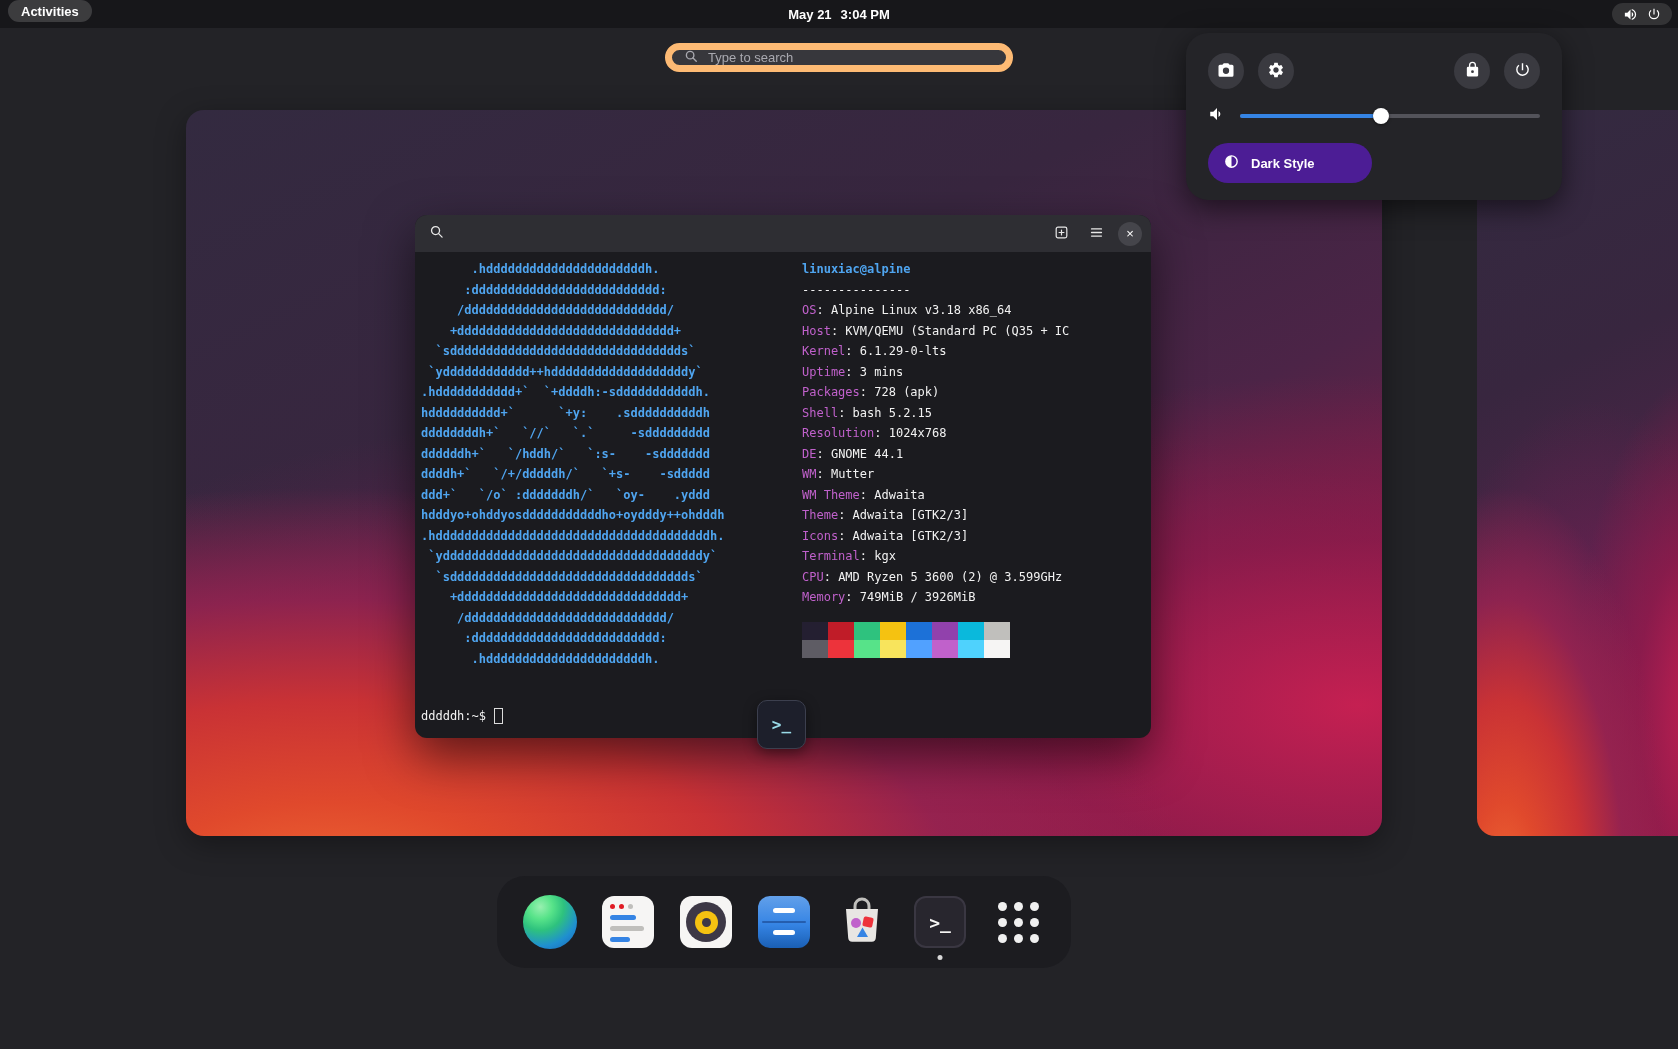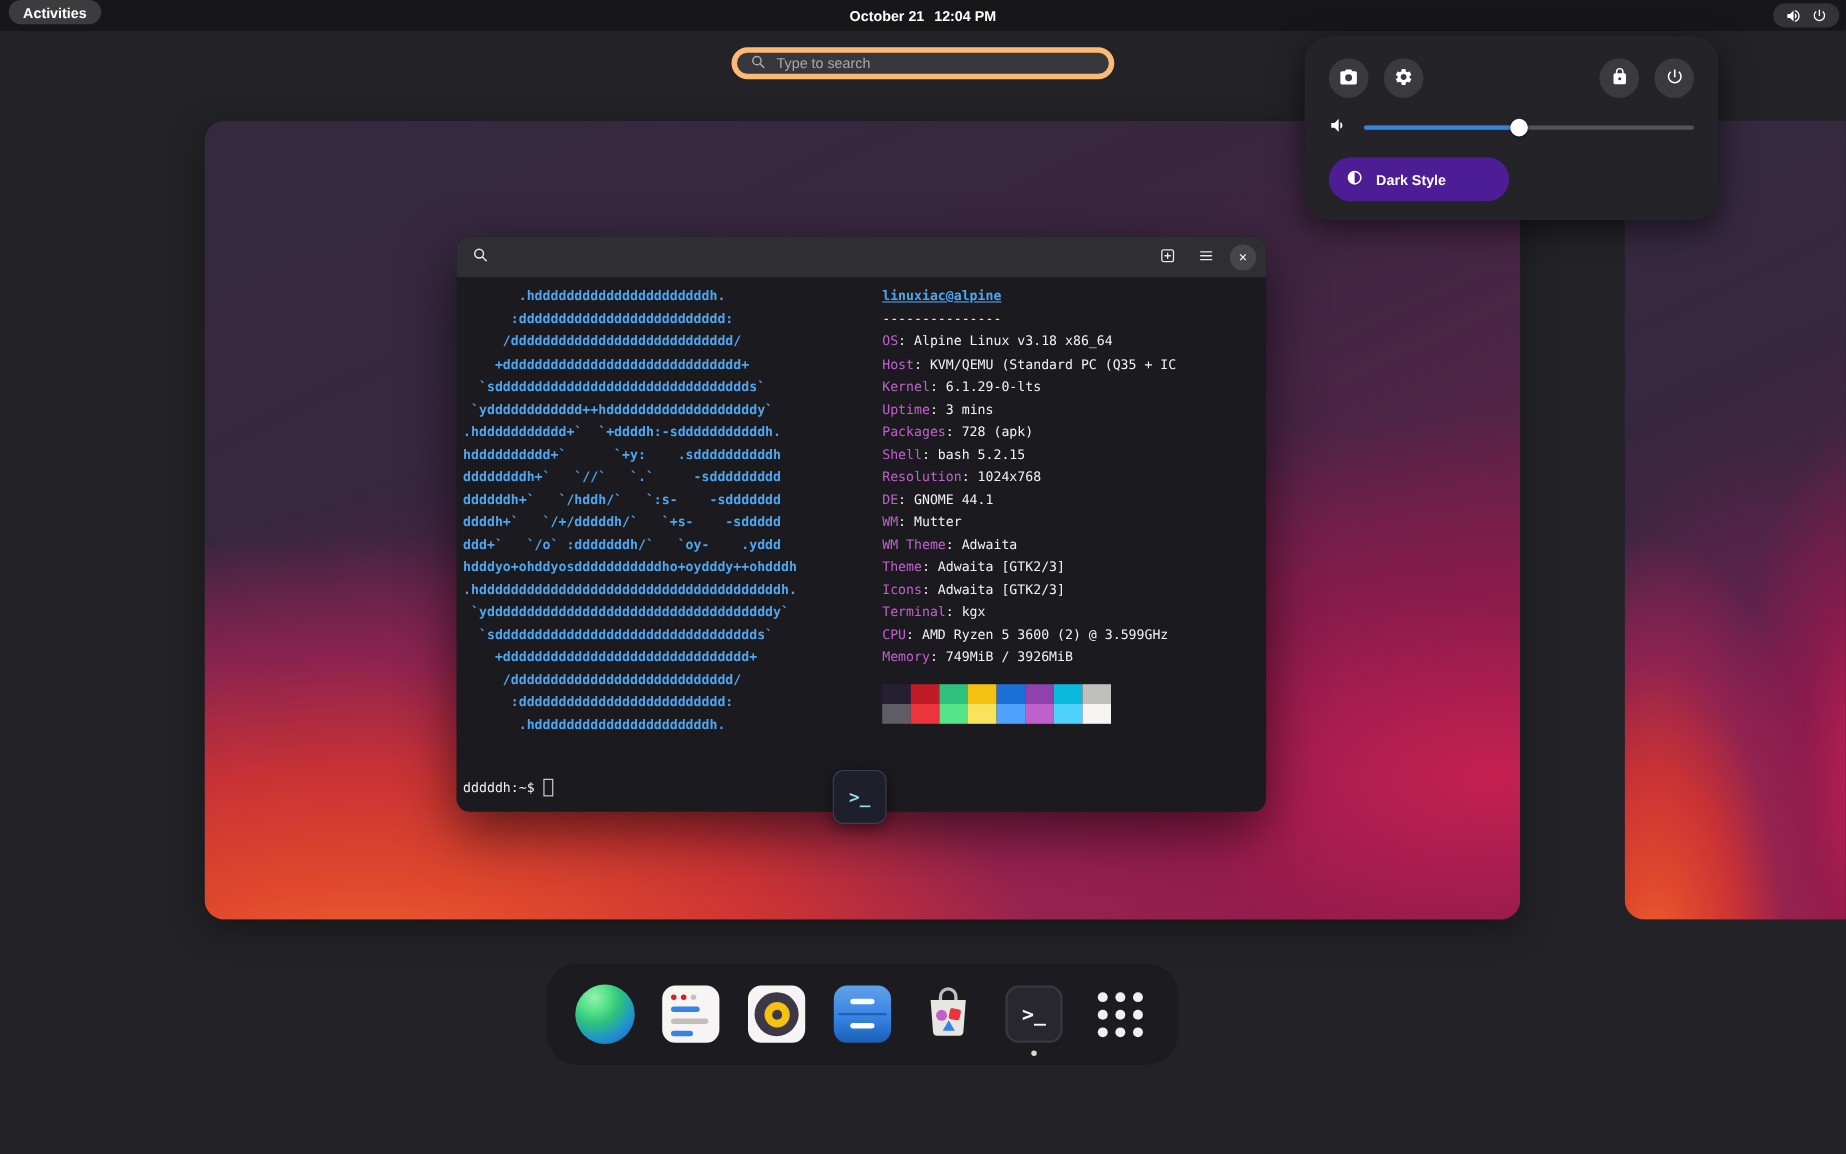--- a/index.html
+++ b/index.html
@@ -21,21 +21,21 @@
     height:22px; display:flex; align-items:center; gap:9px; padding:0 12px;
     border-radius:99px; color:#fff; font-size:13px; font-weight:700; cursor:pointer; }
   .tray { position:absolute; right:6px; top:3px; height:22px; display:flex;
     align-items:center; gap:9px; padding:0 11px; border-radius:99px;
     background:rgba(255,255,255,.12); cursor:pointer; }
   .tray svg { display:block; }
 
   
   .search { position:absolute; top:43px; left:50%; transform:translateX(-50%);
     width:348px; height:29px; border-radius:15px; background:#37373c;
-    border:5px solid #fdba74; display:flex; align-items:center; gap:9px;
+    border:7px solid #fdba74; display:flex; align-items:center; gap:9px;
     padding:0 12px; color:#a9a9b0; font-size:13px; cursor:text; z-index:40; }
 
   
   .wallpaper {
     background:
       radial-gradient(90% 70% at 12% 108%, #f06a34 0%, #e0492c 18%, #c93235 38%, rgba(150,35,80,.85) 58%, rgba(90,35,90,0) 80%),
       radial-gradient(80% 65% at 98% 82%, rgba(205,32,82,.9) 0%, rgba(150,25,75,.7) 35%, rgba(80,30,85,0) 70%),
       radial-gradient(120% 100% at 50% 120%, #a82245 0%, rgba(120,30,85,.6) 50%, rgba(60,35,75,0) 80%),
       linear-gradient(155deg, #332a40 0%, #38263f 35%, #4c2447 60%, #722047 80%, #8f2043 100%);
   }
@@ -70,21 +70,21 @@
     display:flex; align-items:center; padding:0 9px; gap:9px; }
   .hb-btn { width:26px; height:26px; border:none; background:transparent; border-radius:6px;
     display:flex; align-items:center; justify-content:center; cursor:pointer; }
   .hb-spacer { flex:1; }
   .hb-close { width:24px; height:24px; border-radius:50%; background:#45454b; border:none;
     display:flex; align-items:center; justify-content:center; cursor:pointer; }
   .termbody { position:relative; height:486px;
     font-family:"DejaVu Sans Mono", monospace; font-size:12px; line-height:20.5px; }
   .ascii { position:absolute; left:6px; top:7px; margin:0; color:#4fa5f0; font-weight:700; }
   .nf { position:absolute; left:387px; top:7px; color:#f2f2f2; white-space:pre; }
-  .nf-title { color:#4fa5f0; font-weight:700;text-decoration:underline; }
+  .nf-title { color:#4fa5f0; font-weight:700; }
   .nf-label { color:#c061cb; font-weight:400; }
   .palette { margin-top:14px; }
   .pal-row { display:flex; height:18px; }
   .pal-cell { width:26px; height:18px; }
   .promptline { position:absolute; left:6px; bottom:12px; color:#f2f2f2; display:flex; align-items:center; }
   .cursor { display:inline-block; width:9px; height:16px; border:1.5px solid #dcdcdc; margin-left:8px; }
 
   
   .app-badge { position:absolute; left:757px; top:700px; width:49px; height:49px;
     border-radius:10px; background:#1d1f2b; border:1px solid #3c3f4e;
@@ -125,22 +125,22 @@
     font-family:"DejaVu Sans Mono", monospace; font-weight:700; font-size:18px; color:#f6f5f4; }
   .icon-grid { display:grid; grid-template-columns:repeat(3,9px); gap:7px; }
   .grid-dot { width:9px; height:9px; border-radius:50%; background:#f0f0f0; }
 </style>
 </head>
 <body>
 
 <header class="topbar">
   <button class="activities">Activities</button>
   <div class="clock">
-    <span>October 21</span>
-    <span>12:04 PM</span>
+    <span>May 21</span>
+    <span>3:04 PM</span>
   </div>
   <div class="tray">
     <span>
       <svg width="15" height="15" viewBox="0 0 24 24">
           <path fill="#fff" d="M3 9v6h4l5 5V4L7 9H3zm13.5 3A4.5 4.5 0 0 0 14 7.97v8.05A4.47 4.47 0 0 0 16.5 12zM14 3.23v2.06c2.89.86 5 3.54 5 6.71s-2.11 5.85-5 6.71v2.06c4.01-.91 7-4.49 7-8.77s-2.99-7.86-7-8.77z"></path>
         </svg>
     </span>
     <span>
       <svg width="14" height="14" viewBox="0 0 24 24">
           <path fill="#fff" d="M13 3h-2v10h2V3zm4.83 2.17l-1.42 1.42A6.92 6.92 0 0 1 19 12a7 7 0 1 1-14 0c0-2.05.88-3.9 2.58-5.42L6.17 5.17A8.93 8.93 0 0 0 3 12a9 9 0 1 0 18 0c0-2.74-1.23-5.18-3.17-6.83z"></path>

